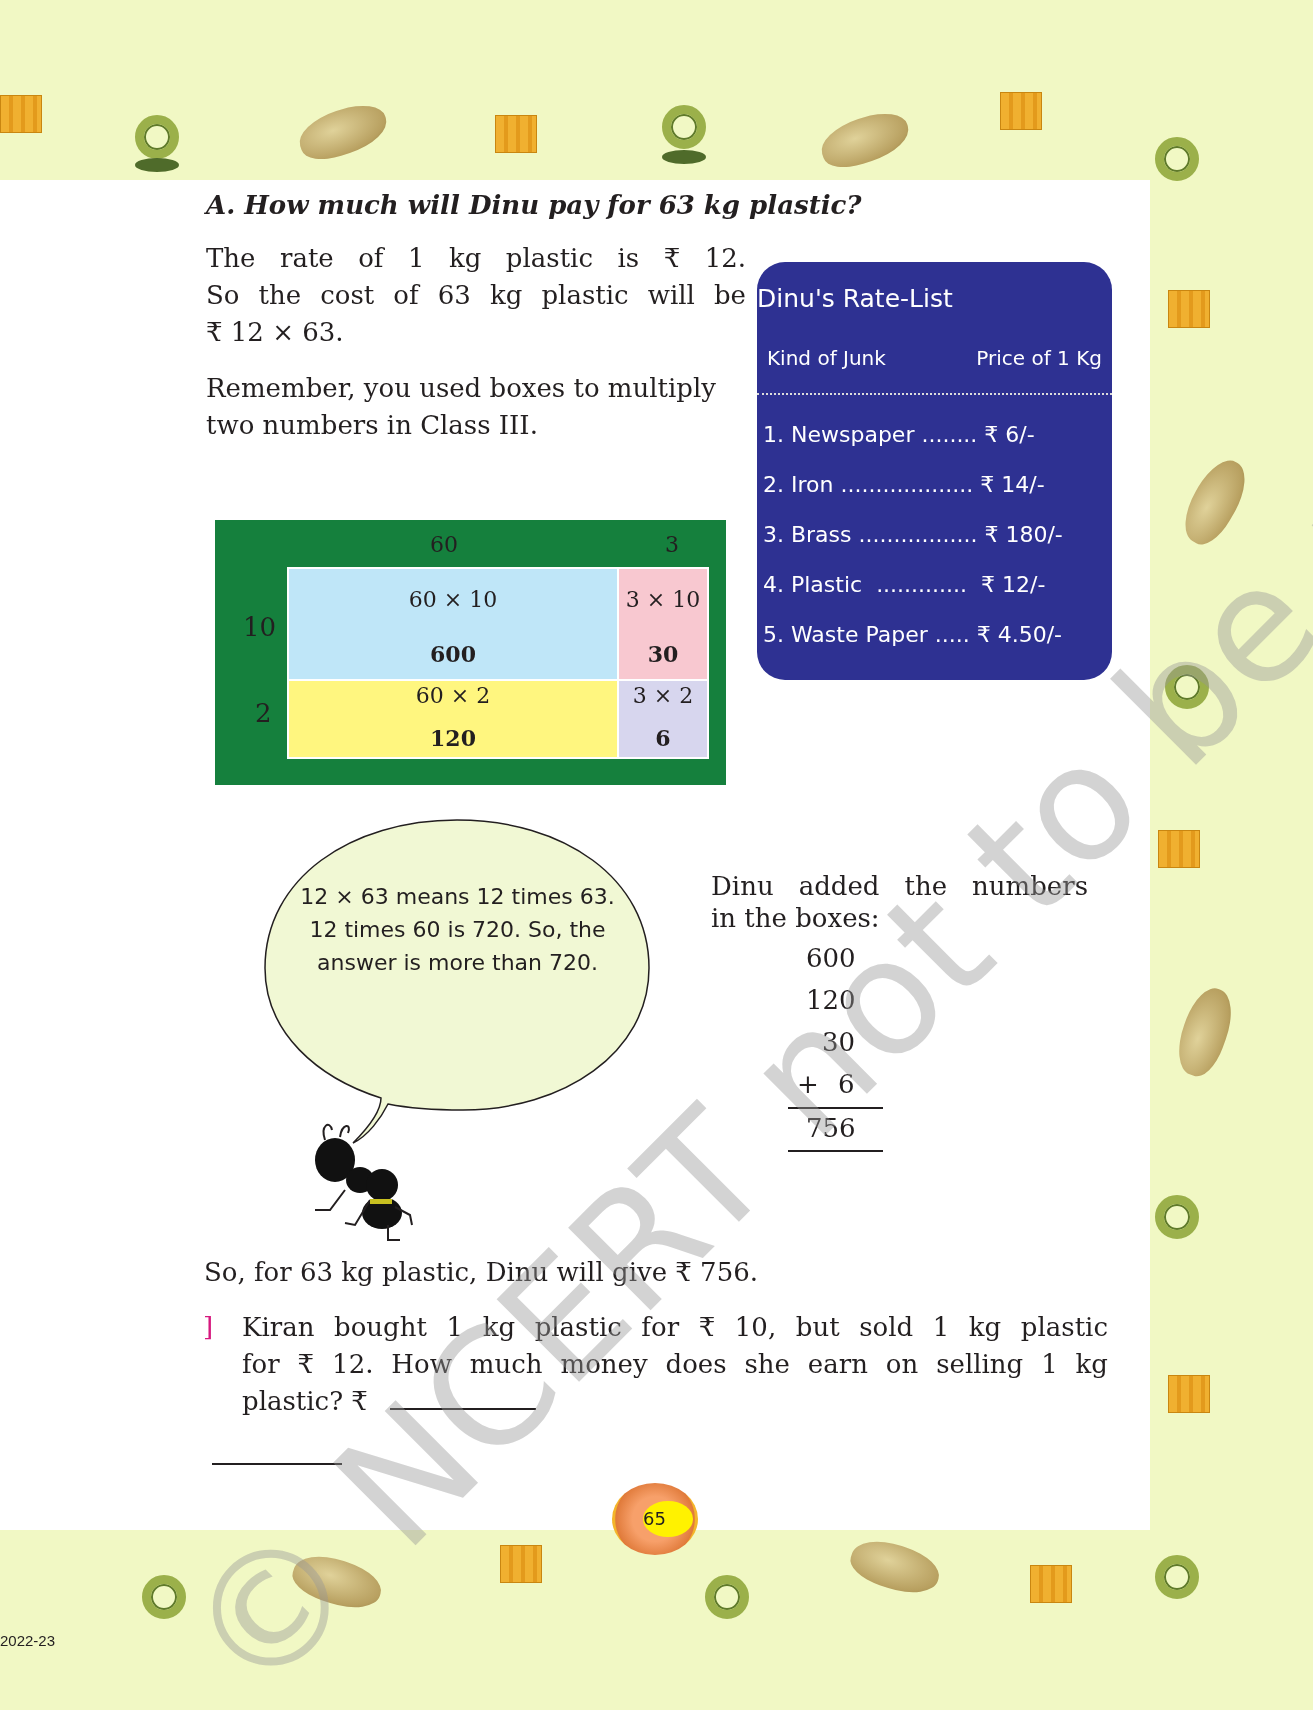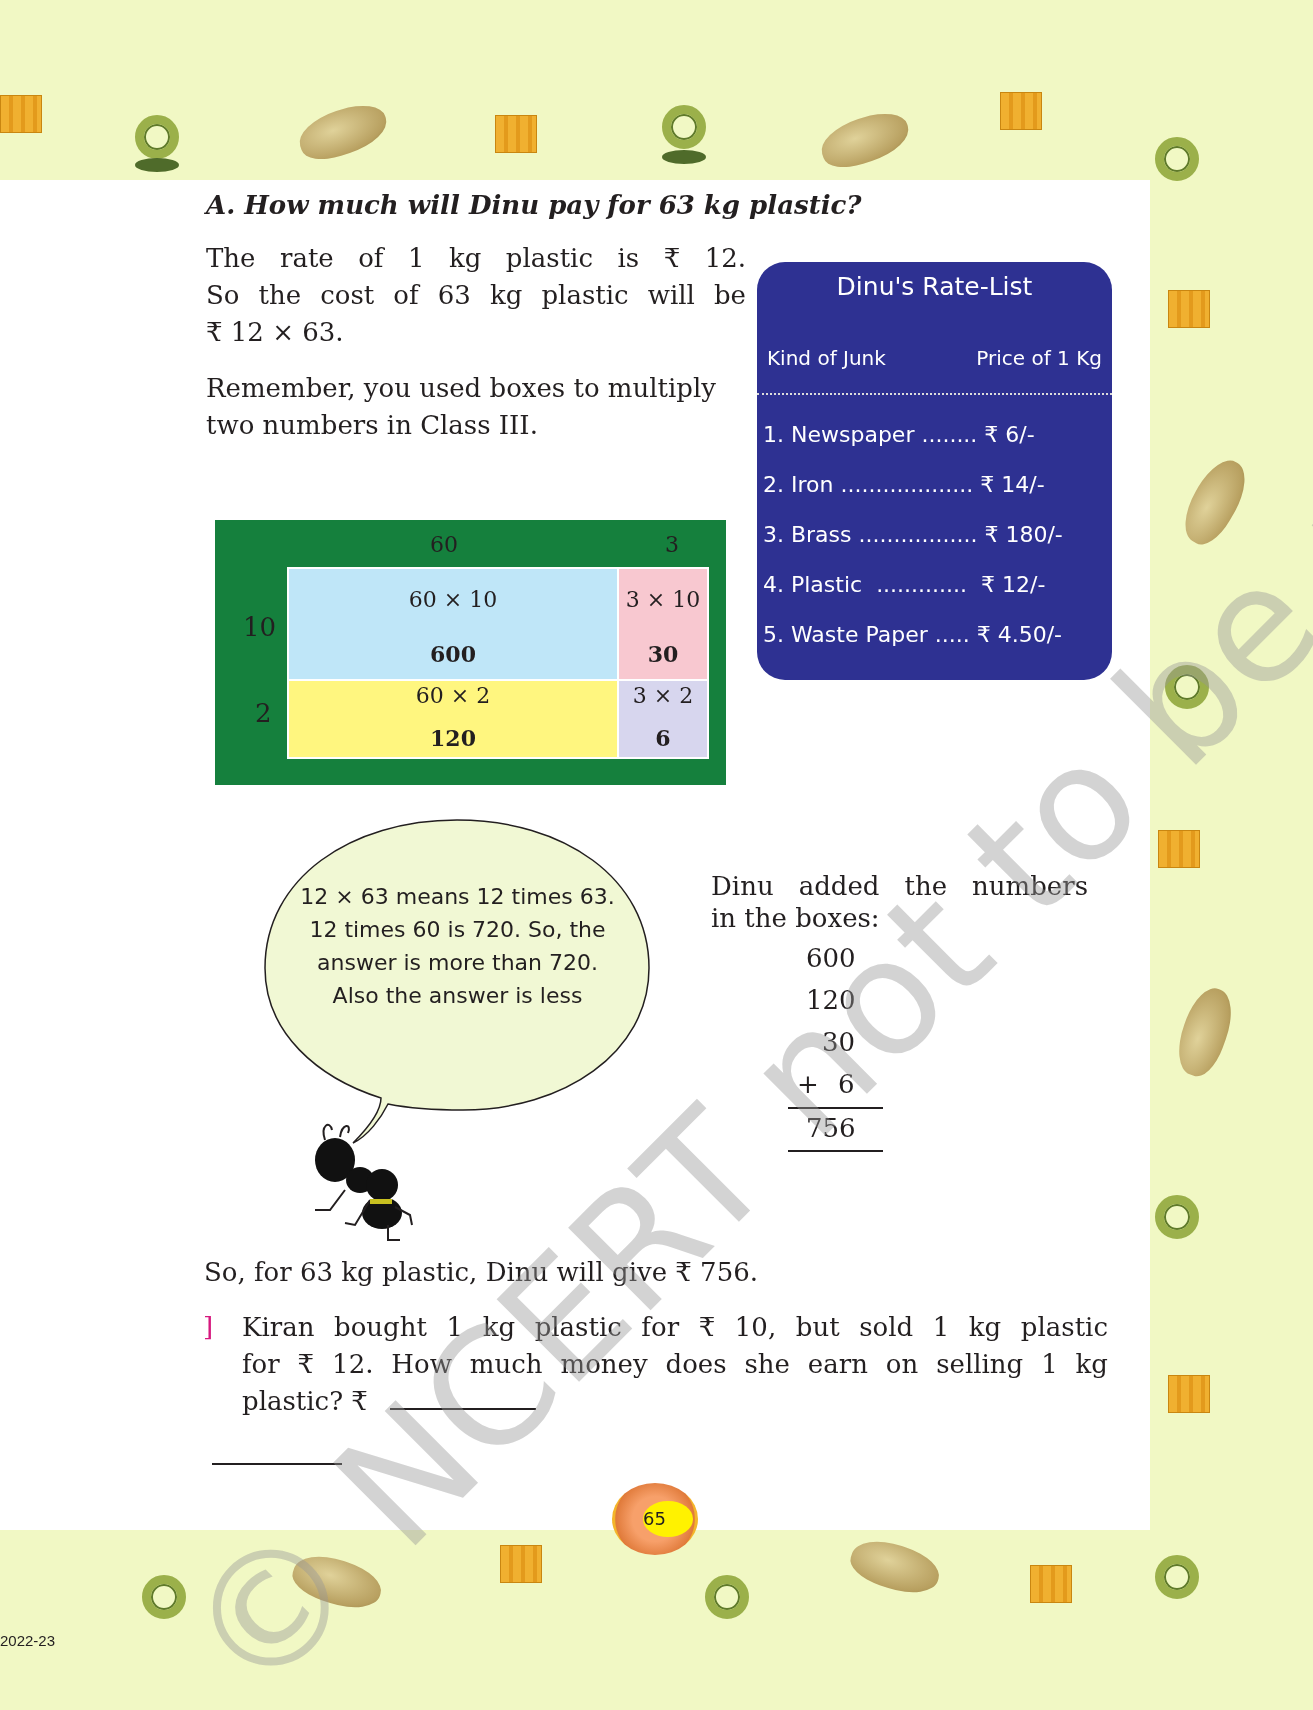--- a/index.html
+++ b/index.html
@@ -7,21 +7,21 @@
   .panel { position:absolute; left:0; top:180px; width:1150px; height:1350px; background:#ffffff; }
   .deco { position:absolute; }
   .ring { width:44px; height:44px; border-radius:50%; border:9px solid #9bb04a; box-sizing:border-box; background:transparent; box-shadow: inset 0 0 0 2px #5f7a2a; }
   .ring-base { width:44px; height:14px; border-radius:50%; background:#4f6b2a; }
   .stone { width:90px; height:44px; border-radius:50% 45% 50% 40%; background:radial-gradient(ellipse at 40% 40%, #e0d29a, #b8a060 70%, #8f7a3c); transform:rotate(-18deg); }
   .crate { width:40px; height:36px; background:repeating-linear-gradient(90deg,#f0b030 0 8px,#e39a1c 8px 12px); border:1px solid #c98610; }
   .heading { position:absolute; left:206px; top:190px; font-size:26px; font-weight:bold; font-style:italic; }
   .para { position:absolute; font-size:26px; line-height:37px; }
   .justify { text-align:justify; text-align-last:justify; }
   .ratelist { position:absolute; left:757px; top:262px; width:355px; height:418px; background:#2e3192; border-radius:28px; color:#fff; font-family:"DejaVu Sans", sans-serif; }
-  .ratelist .title { position:absolute; top:10px; width:100%; text-align:center; font-size:25px; }
+  .ratelist .title { position:absolute; top:22px; width:100%; font-size:25px; }
   .ratelist .colh { position:absolute; top:84px; font-size:20px; }
   .ratelist .dots { position:absolute; left:0; right:0; top:131px; border-top:2px dotted #ddd; }
   .ratelist .row { position:absolute; left:6px; font-size:22px; white-space:pre; }
   .boxwrap { position:absolute; left:215px; top:520px; width:511px; height:265px; background:#15803d; }
   .grid { position:absolute; left:72px; top:47px; width:422px; height:192px; background:#fff; }
   .cell { position:absolute; text-align:center; font-size:22px; }
   .cell .e { position:absolute; left:0; right:0; }
   .cell .r { position:absolute; left:0; right:0; font-weight:bold; }
   .bubble { position:absolute; left:263px; top:818px; width:388px; height:330px; }
   .bubble-text { position:absolute; left:285px; top:880px; width:345px; text-align:center; font-family:"DejaVu Sans", sans-serif; font-size:22px; line-height:33px; }
@@ -107,21 +107,20 @@
   </div>
 </div>
 
 <svg class="bubble" viewBox="0 0 388 330">
   <path d="M194 2 C300 2 386 60 386 150 C386 235 300 292 200 292 C170 292 145 290 125 286 C118 300 105 318 90 325 C110 305 118 290 118 280 C55 260 2 215 2 150 C2 60 88 2 194 2 Z" fill="#f1f8d4" stroke="#231f20" stroke-width="1.5"></path>
 </svg>
 <div class="bubble-text">
   <div>12 × 63 means 12 times 63.</div>
   <div>12 times 60 is 720. So, the</div>
   <div>answer is more than 720.</div>
-  <div>Also the answer is less</div>
 </div>
 
 <svg style="position:absolute;left:300px;top:1115px;" width="120" height="130" viewBox="0 0 120 130">
   <path d="M25 25 C20 10 30 5 32 15 M40 22 C42 8 52 8 48 18" stroke="#231f20" fill="none" stroke-width="2"></path>
   <ellipse cx="35" cy="45" rx="20" ry="22" fill="#111"></ellipse>
   <ellipse cx="60" cy="65" rx="14" ry="13" fill="#111"></ellipse>
   <ellipse cx="82" cy="70" rx="16" ry="16" fill="#111"></ellipse>
   <ellipse cx="82" cy="98" rx="20" ry="16" fill="#111"></ellipse>
   <path d="M45 75 L30 95 L15 95 M70 85 L55 110 L45 108 M88 110 L88 125 L100 125 M95 92 L110 100 L112 110" stroke="#231f20" fill="none" stroke-width="2"></path>
   <rect x="70" y="84" width="22" height="5" fill="#c8c020"></rect>

